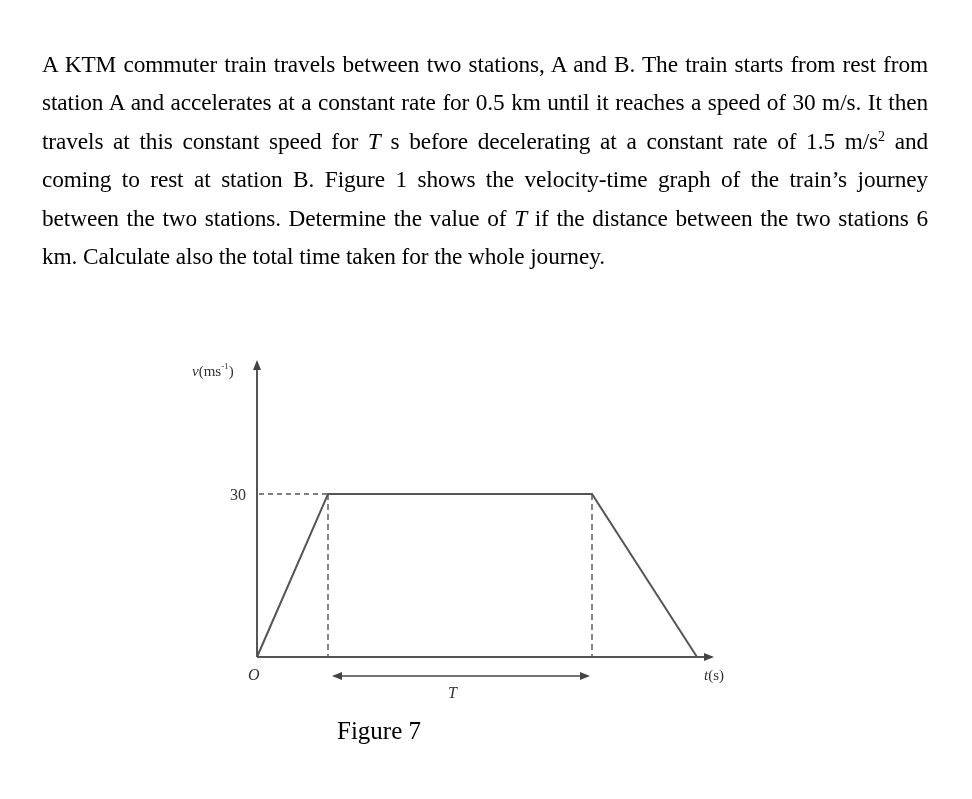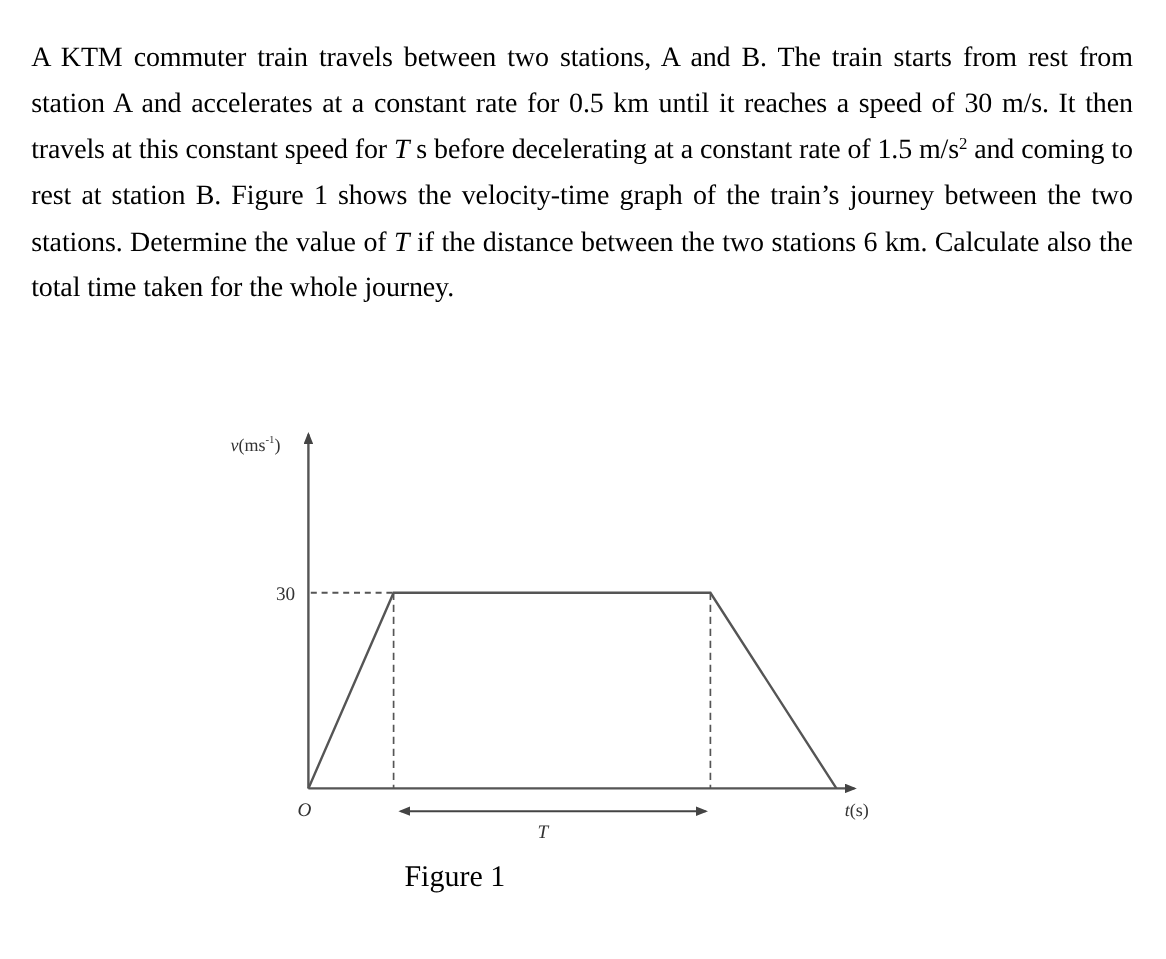--- a/index.html
+++ b/index.html
@@ -3,21 +3,21 @@
 <meta charset="utf-8">
 <style>
   html, body { margin: 0; padding: 0; background: #ffffff; }
   body { width: 972px; height: 799px; position: relative; overflow: hidden;
          font-family: "Liberation Serif", "DejaVu Serif", serif; color: #000; }
   .question {
     position: absolute; left: 26px; top: 29px; width: 918px;
     font-size: 23.3px; line-height: 38.4px; text-align: justify;
     letter-spacing: -0.1px;
   }
-  .question p { margin: 0; }
+  .question p { margin: 16px; }
   .question i { font-style: italic; }
   .question sup { font-size: 14px; line-height: 0; vertical-align: 8px; }
   .figure { position: absolute; left: 0; top: 0; width: 860px; height: 799px; pointer-events: none; }
   .figure svg { position: absolute; left: 0; top: 0; }
   .caption { position: absolute; left: 337px; top: 717px; font-size: 25px; }
 </style>
 </head>
 <body>
 
 <div class="question">
@@ -48,13 +48,13 @@
     <line x1="334" y1="676" x2="588" y2="676" stroke="#444" stroke-width="1.6" marker-start="url(#arrowtail)" marker-end="url(#arrowhead)"></line>
 
     <text x="192" y="376" font-family="Liberation Serif, serif" font-size="15" fill="#333"><tspan font-style="italic">v</tspan><tspan>(ms</tspan><tspan font-size="9" dy="-7">-1</tspan><tspan dy="7">)</tspan></text>
     <text x="230" y="500" font-family="Liberation Serif, serif" font-size="16" fill="#333">30</text>
     <text x="248" y="680" font-family="Liberation Serif, serif" font-size="16" font-style="italic" fill="#333">O</text>
     <text x="704" y="680" font-family="Liberation Serif, serif" font-size="15" fill="#333"><tspan font-style="italic">t</tspan><tspan>(s)</tspan></text>
     <text x="448" y="698" font-family="Liberation Serif, serif" font-size="16" font-style="italic" fill="#333">T</text>
   </svg>
 </div>
 
-<div class="caption">Figure 1</div>
+<div class="caption">Figure 7</div>
 
 </body></html>

